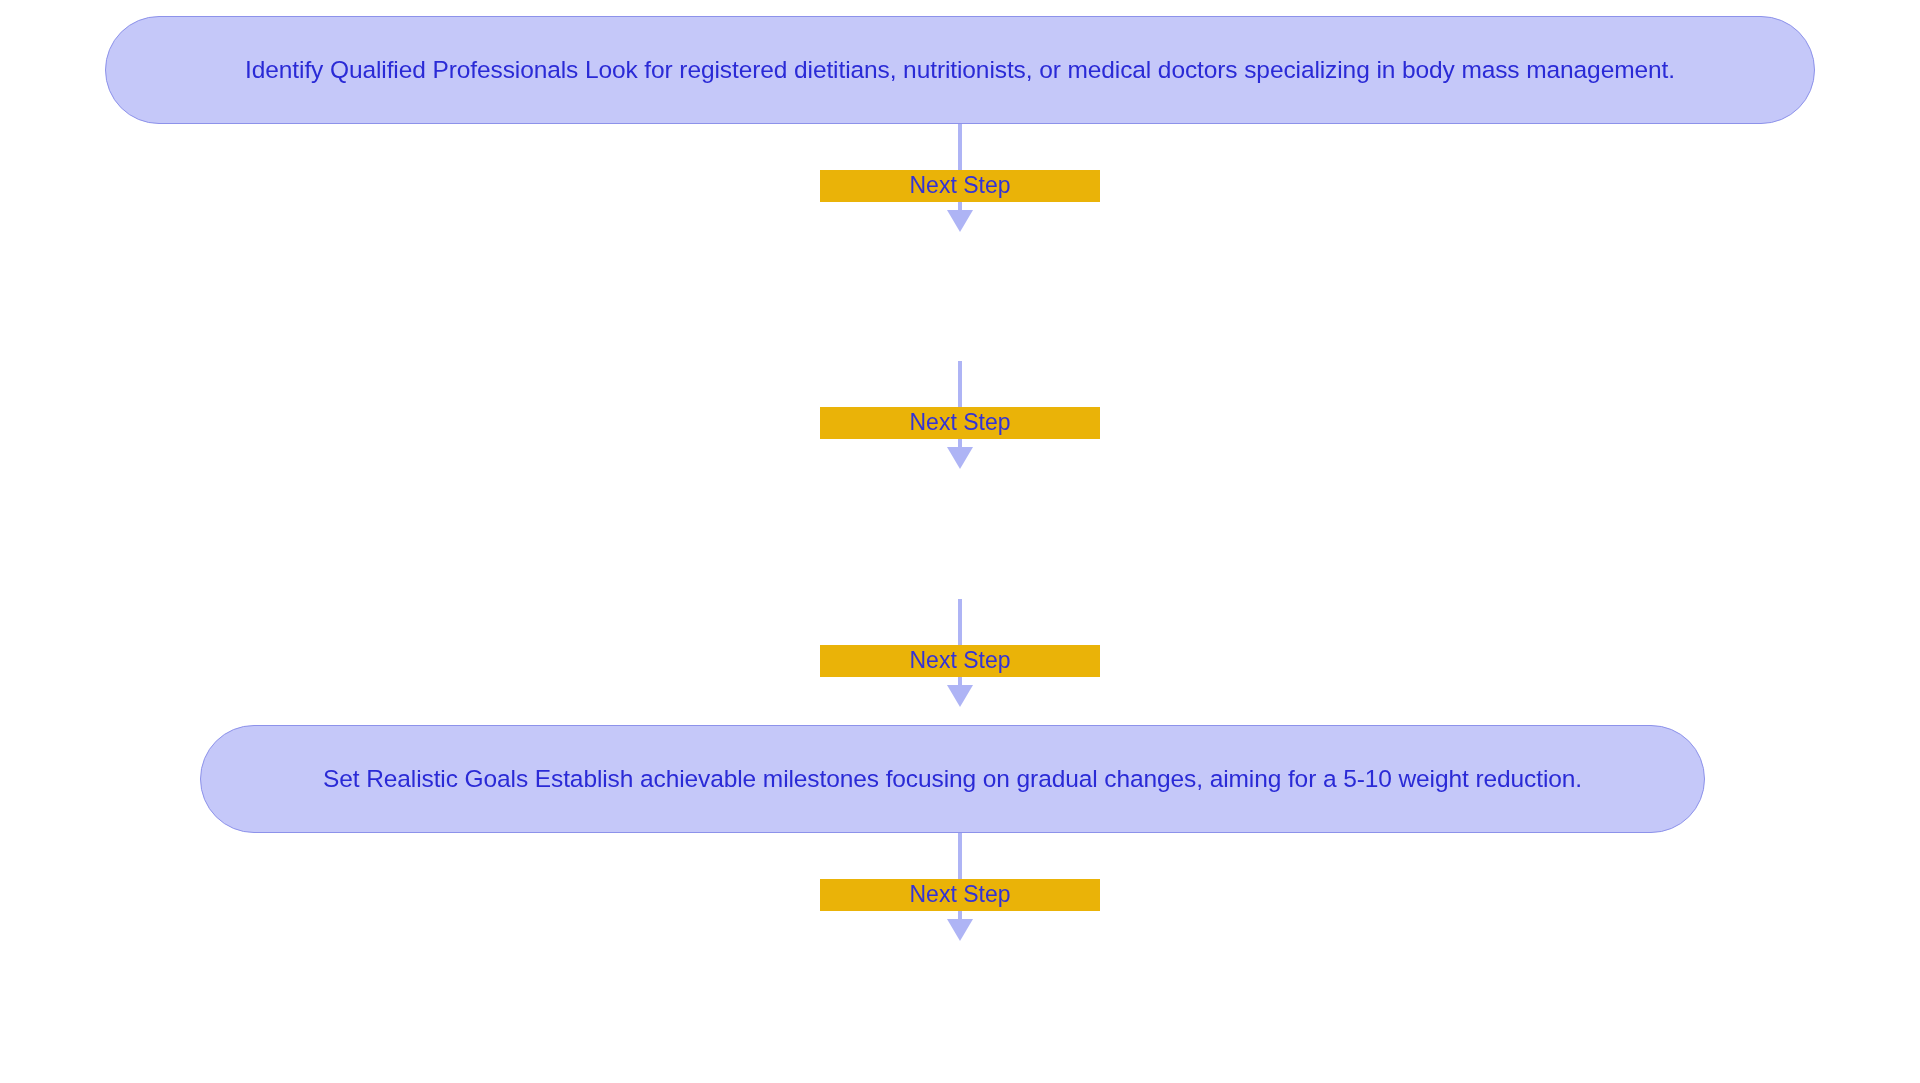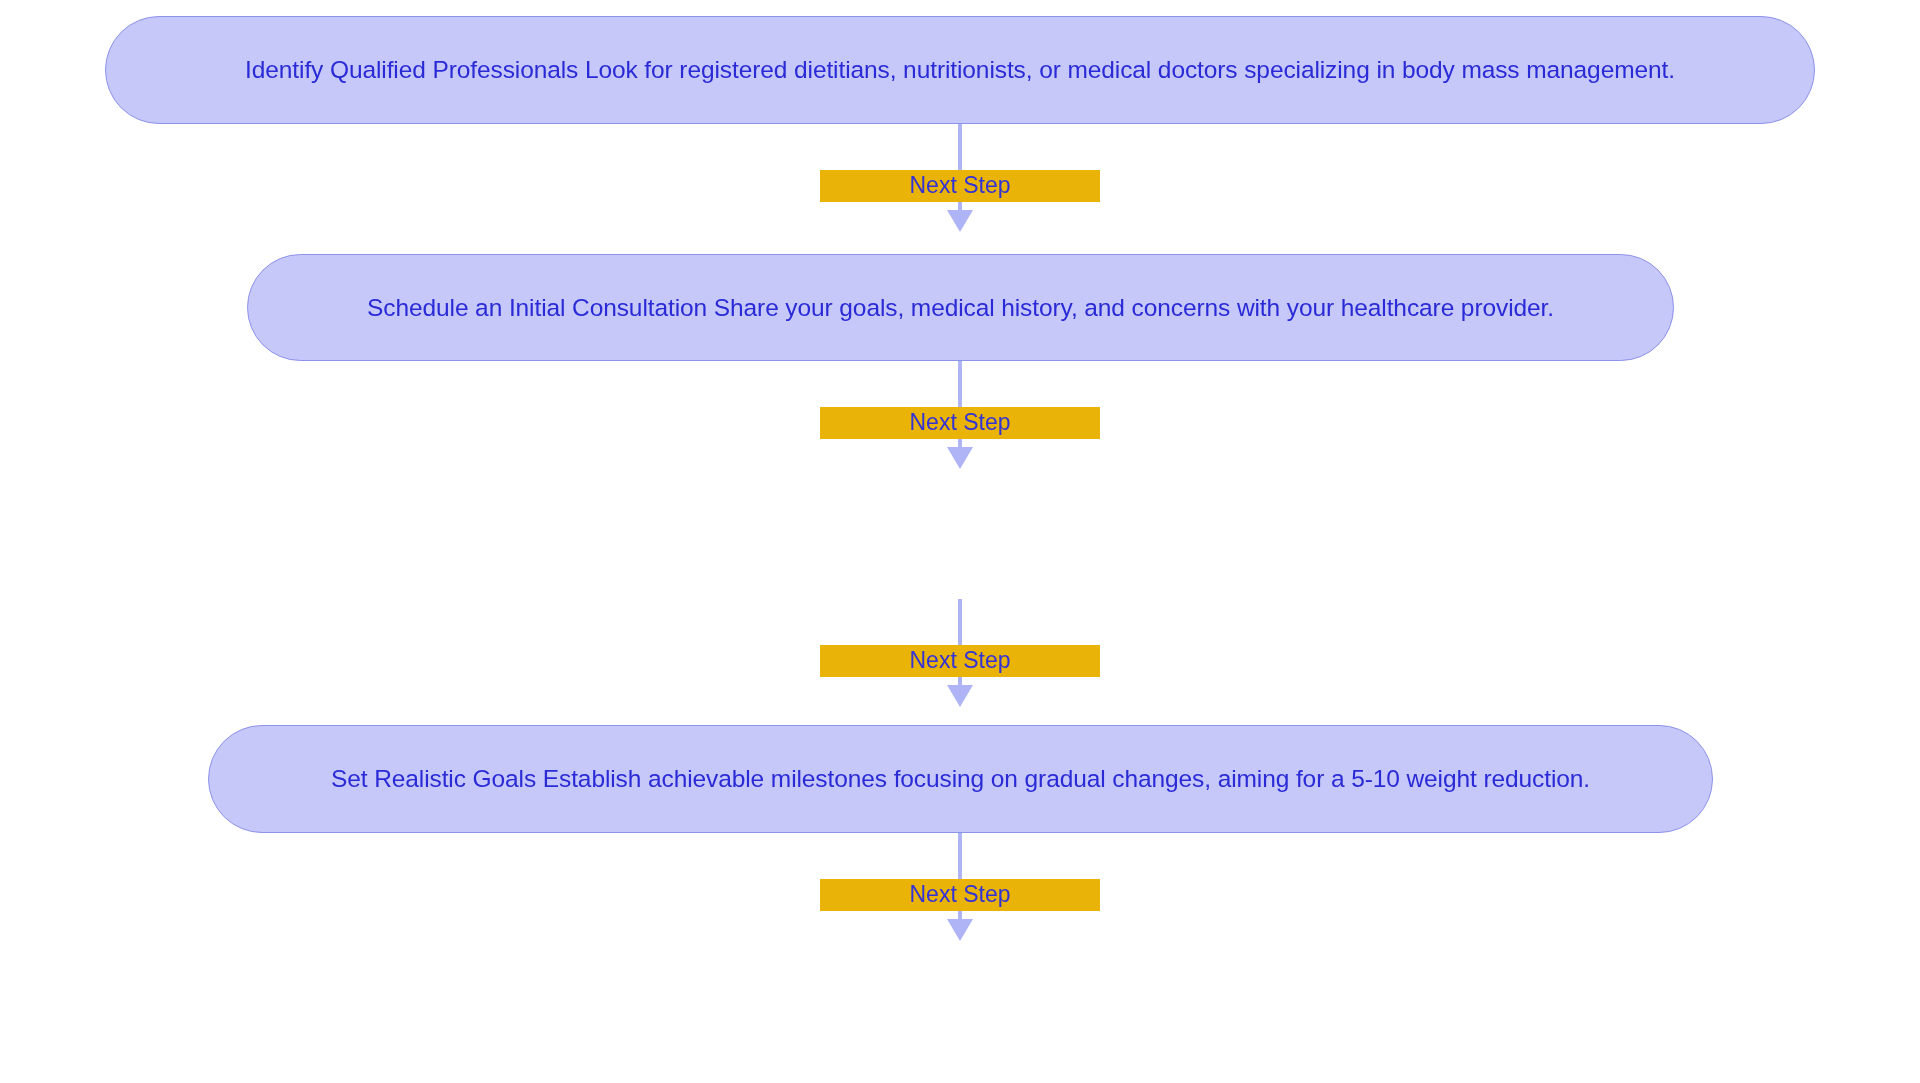--- a/index.html
+++ b/index.html
@@ -39,21 +39,21 @@
     font-size: 24.5px;
     line-height: 1.2;
     letter-spacing: -0.1px;
     white-space: nowrap;
   }
 
   
   .node-1 { left: 105px;  top: 16px;   width: 1710px; height: 108px; }
   .node-2 { left: 247px;  top: 254px;  width: 1427px; height: 107px; }
   .node-3 { left: 152px;  top: 489px;  width: 1619px; height: 110px; }
-  .node-4 { left: 208px;  top: 725px;  width: 1505px; height: 108px; }
+  .node-4 { left: 200px;  top: 725px;  width: 1505px; height: 108px; }
   .node-5 { left: 274px;  top: 957px;  width: 1373px; height: 109px; }
 
   
   .connector {
     position: absolute;
     left: 0;
     width: 1920px;
     height: 108px;
   }
   .conn-1 { top: 124px; }
@@ -104,23 +104,20 @@
   <div class="node node-1">
     <span class="node-label">Identify Qualified Professionals Look for registered dietitians, nutritionists, or medical doctors specializing in body mass management.</span>
   </div>
 
   <div class="connector conn-1">
     <div class="conn-line"></div>
     <div class="conn-arrow"></div>
     <div class="conn-label">Next Step</div>
   </div>
 
-  <div class="node node-2">
-    <span class="node-label">Schedule an Initial Consultation Share your goals, medical history, and concerns with your healthcare provider.</span>
-  </div>
 
   <div class="connector conn-2">
     <div class="conn-line"></div>
     <div class="conn-arrow"></div>
     <div class="conn-label">Next Step</div>
   </div>
 
 
   <div class="connector conn-3">
     <div class="conn-line"></div>

